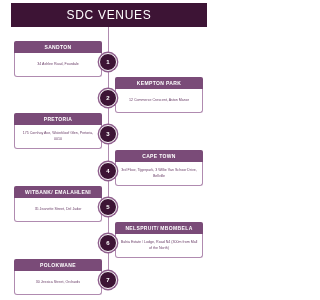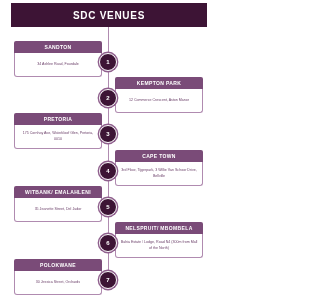--- a/index.html
+++ b/index.html
@@ -22,22 +22,22 @@
     top: 3px;
     width: 196px;
     height: 24px;
     background: #3d1435;
     display: flex;
     align-items: center;
     justify-content: center;
   }
   #header-title {
     color: #ffffff;
-    font-size: 10px;
-    font-weight: bold;
+    font-size: 12px;
+    font-weight: normal;
     letter-spacing: 0.7px;
   }
 
   
   #timeline-spine {
     position: absolute;
     left: 108px;
     top: 27px;
     width: 1px;
     height: 262px;

